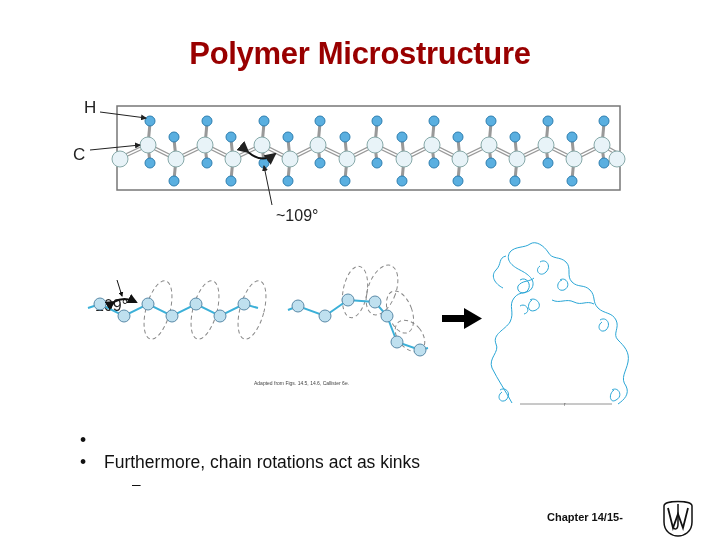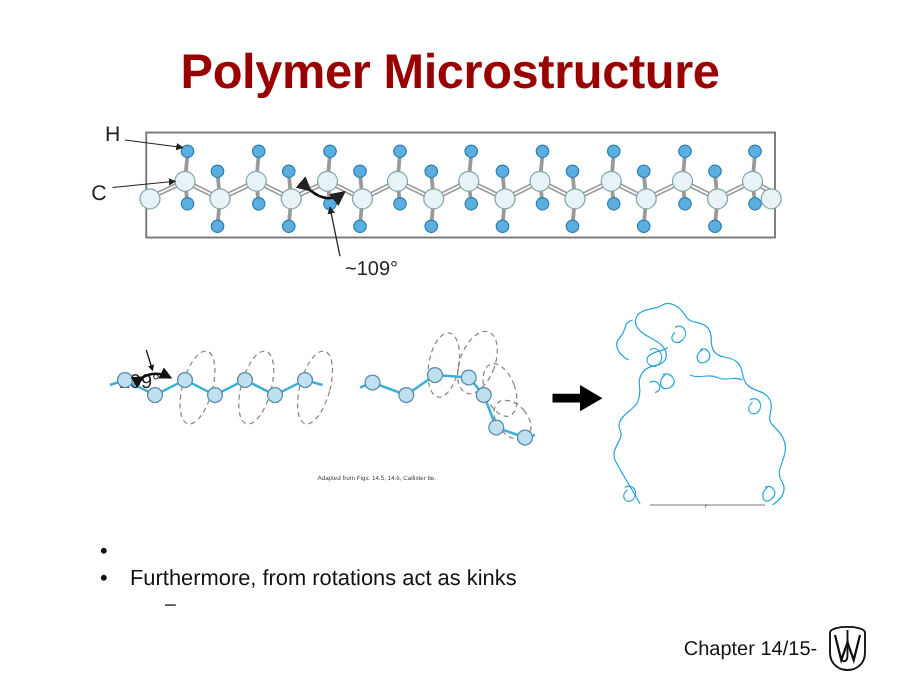--- a/index.html
+++ b/index.html
@@ -1,27 +1,27 @@
 <!DOCTYPE html>
 <html><head>
   <meta charset="utf-8">
   <style>
     html, body { margin:0; padding:0; }
     body { width:720px; height:540px; background:#ffffff; position:relative; overflow:hidden; font-family:"Liberation Sans", sans-serif; }
-    .title { position:absolute; left:0; top:36px; width:720px; text-align:center; color:#990000; font-size:39px; font-weight:bold; font-family:"Liberation Sans", sans-serif; letter-spacing:-0.3px; }
+    .title { position:absolute; left:0; top:36px; width:720px; text-align:center; color:#990000; font-size:31px; font-weight:bold; font-family:"Liberation Sans", sans-serif; letter-spacing:-0.3px; }
     .abs { position:absolute; }
     .lbl { position:absolute; font-size:17px; color:#222; font-family:"Liberation Sans", sans-serif; }
     .angle-lbl { position:absolute; font-size:16px; color:#222;text-align:right; }
     .credit { position:absolute; left:254px; top:380px; font-size:5px; color:#444; }
     .bullets { position:absolute; left:80px; top:429px; font-size:17.5px; color:#111; line-height:22px; }
     .bullets .b { display:flex; }
     .bullets .dot { width:24px; }
     .bullets .sub { padding-left:52px; font-size:15.5px; display:flex; }
     .bullets .sub .dash { width:22px; }
-    .footer { position:absolute; left:547px; top:511px; font-size:16px; font-weight:normal; color:#111; }
+    .footer { position:absolute; left:547px; top:511px; font-size:11px; font-weight:bold; color:#111; }
     .logo { position:absolute; left:658px; top:498px; }
   </style>
 </head>
 <body>
 
 <div class="title">Polymer Microstructure</div>
 
 <div class="lbl" style="left:84px;top:98px;">H</div>
 <div class="lbl" style="left:73px;top:145px;">C</div>
 <svg class="abs" style="left:0;top:0;" width="720" height="240">
@@ -202,21 +202,21 @@
   <text x="564" y="166" font-size="5" fill="#555" font-family="Liberation Sans, sans-serif">r</text>
 </svg>
 <div class="credit">Adapted from Figs. 14.5, 14.6, Callister 6e.</div>
 
 <div class="bullets">
   <div class="b">
       <span class="dot">•</span>
     </div>
   <div class="b">
       <span class="dot">•</span>
-      <span>Furthermore, from rotations act as kinks</span>
+      <span>Furthermore, chain rotations act as kinks</span>
     </div>
   <div class="sub">
       <span class="dash">–</span>
     </div>
 </div>
 
 <div class="footer">Chapter 14/15-</div>
 <svg class="logo" width="40" height="40">
   <path d="M6,8 C6,2 34,2 34,8 L34,24 C34,34 26,38 20,38 C14,38 6,34 6,24 Z" fill="none" stroke="#111" stroke-width="1.5"></path>
   <path d="M10,10 L15,30 L20,16 L25,30 L30,10" fill="none" stroke="#111" stroke-width="1.8"></path>

